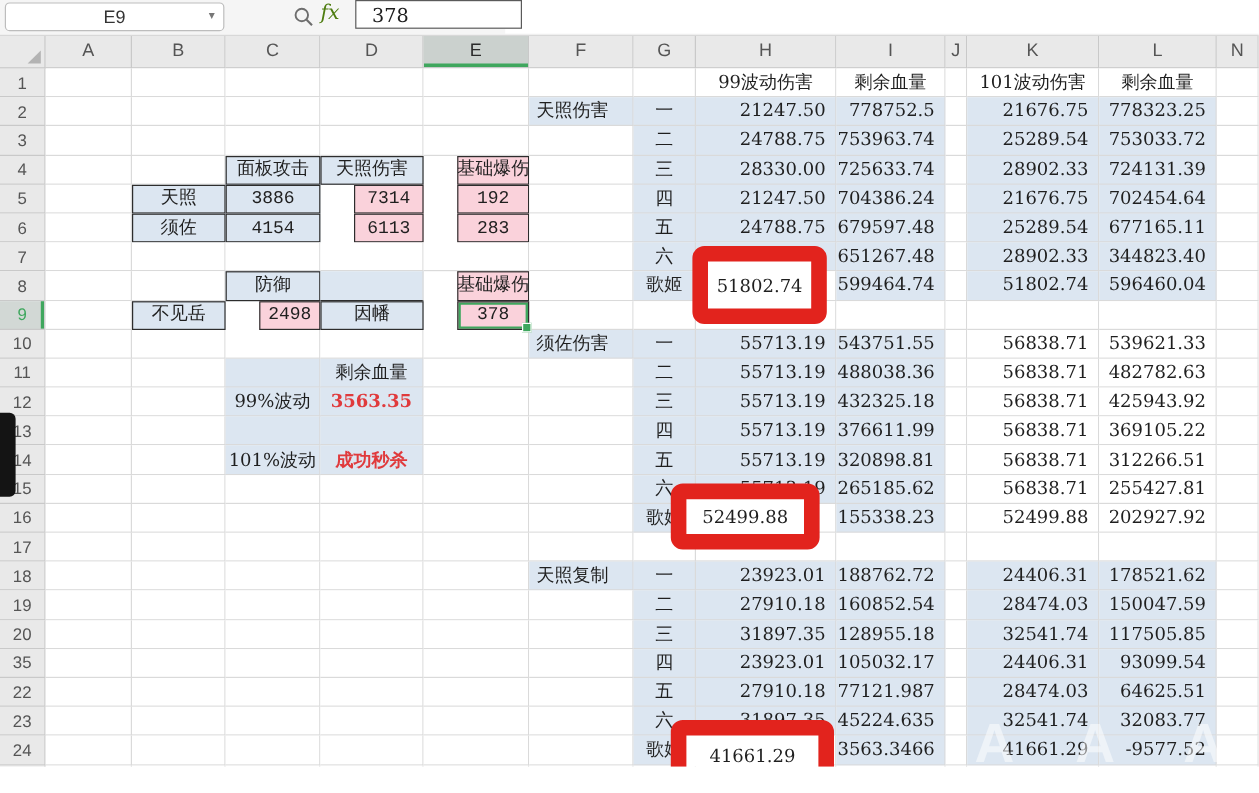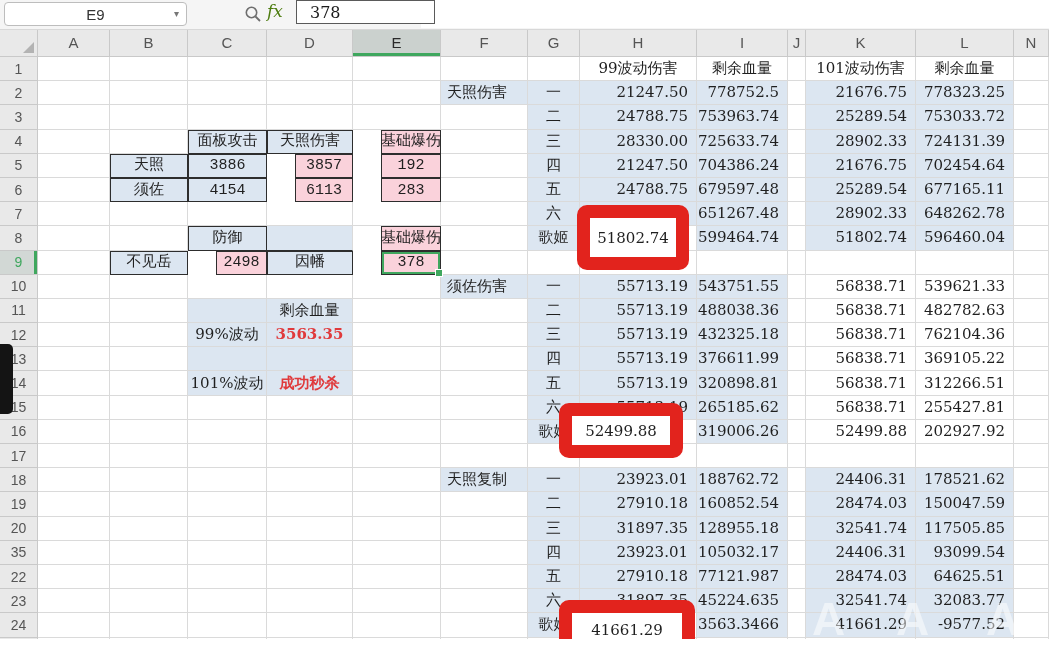--- a/index.html
+++ b/index.html
@@ -151,21 +151,21 @@
       <div class="cell b ar">28330.00</div>
       <div class="cell b ar">725633.74</div>
       <div class="cell"></div>
       <div class="cell b ar">28902.33</div>
       <div class="cell b ar">724131.39</div>
       <div class="cell"></div>
       <div class="rhcell">5</div>
       <div class="cell"></div>
       <div class="cell b k">天照</div>
       <div class="cell b k">3886</div>
-      <div class="cell p k">3857</div>
+      <div class="cell p k">7314</div>
       <div class="cell p k">192</div>
       <div class="cell"></div>
       <div class="cell b">四</div>
       <div class="cell b ar">21247.50</div>
       <div class="cell b ar">704386.24</div>
       <div class="cell"></div>
       <div class="cell b ar">21676.75</div>
       <div class="cell b ar">702454.64</div>
       <div class="cell"></div>
       <div class="rhcell">6</div>
@@ -187,21 +187,21 @@
       <div class="cell"></div>
       <div class="cell"></div>
       <div class="cell"></div>
       <div class="cell"></div>
       <div class="cell"></div>
       <div class="cell b">六</div>
       <div class="cell b"></div>
       <div class="cell b ar">651267.48</div>
       <div class="cell"></div>
       <div class="cell b ar">28902.33</div>
-      <div class="cell b ar">648262.78</div>
+      <div class="cell b ar">344823.40</div>
       <div class="cell"></div>
       <div class="rhcell">8</div>
       <div class="cell"></div>
       <div class="cell"></div>
       <div class="cell b k">防御</div>
       <div class="cell b kb"></div>
       <div class="cell p k">基础爆伤</div>
       <div class="cell"></div>
       <div class="cell b">歌姬</div>
       <div class="cell w"></div>
@@ -257,21 +257,21 @@
       <div class="cell"></div>
       <div class="cell b">99%波动</div>
       <div class="cell b r">3563.35</div>
       <div class="cell"></div>
       <div class="cell"></div>
       <div class="cell b">三</div>
       <div class="cell b ar">55713.19</div>
       <div class="cell b ar">432325.18</div>
       <div class="cell"></div>
       <div class="cell ar">56838.71</div>
-      <div class="cell ar">762104.36</div>
+      <div class="cell ar">425943.92</div>
       <div class="cell"></div>
       <div class="rhcell">13</div>
       <div class="cell"></div>
       <div class="cell"></div>
       <div class="cell b"></div>
       <div class="cell b"></div>
       <div class="cell"></div>
       <div class="cell"></div>
       <div class="cell b">四</div>
       <div class="cell b ar">55713.19</div>
@@ -310,21 +310,21 @@
       <div class="cell"></div>
       <div class="rhcell">16</div>
       <div class="cell"></div>
       <div class="cell"></div>
       <div class="cell"></div>
       <div class="cell"></div>
       <div class="cell"></div>
       <div class="cell"></div>
       <div class="cell b">歌姬</div>
       <div class="cell w"></div>
-      <div class="cell b ar">319006.26</div>
+      <div class="cell b ar">155338.23</div>
       <div class="cell"></div>
       <div class="cell ar">52499.88</div>
       <div class="cell ar">202927.92</div>
       <div class="cell"></div>
       <div class="rhcell">17</div>
       <div class="cell"></div>
       <div class="cell"></div>
       <div class="cell"></div>
       <div class="cell"></div>
       <div class="cell"></div>

